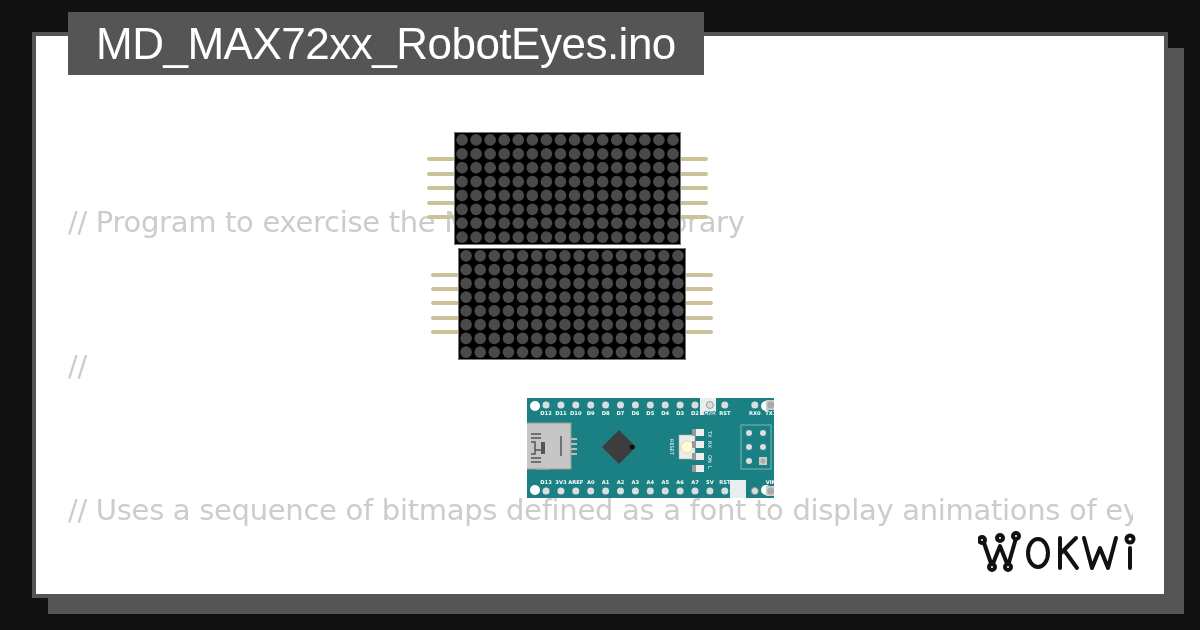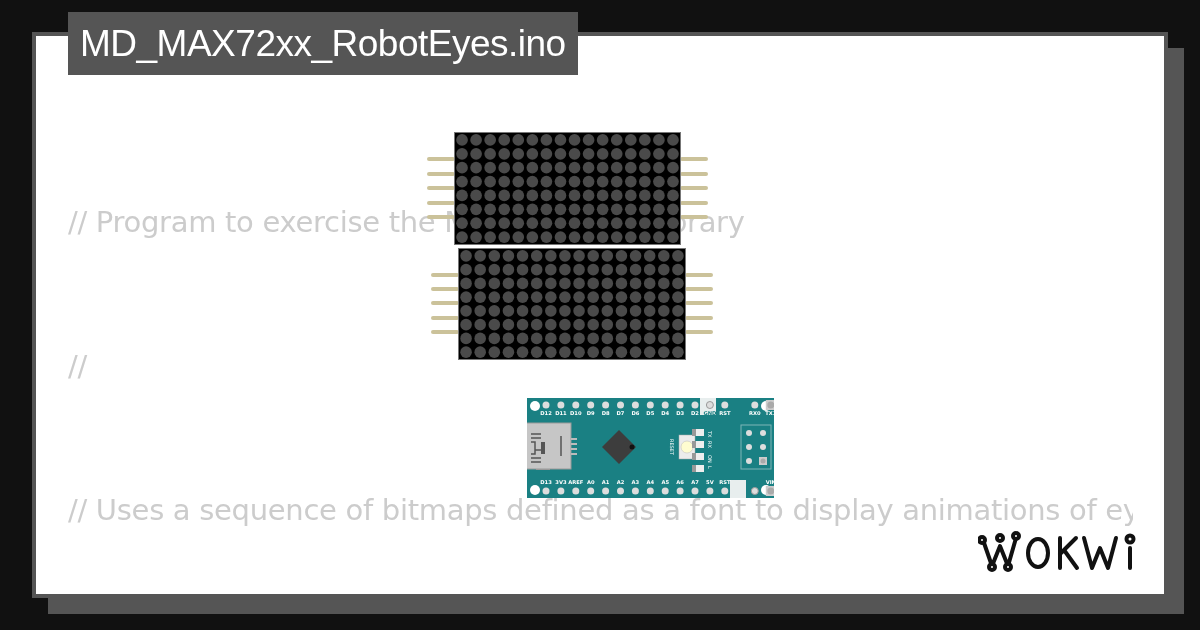--- a/index.html
+++ b/index.html
@@ -7,22 +7,22 @@
   body { position: relative; font-family: "DejaVu Sans", sans-serif; }
 
   .shadow { position: absolute; left: 48px; top: 48px; width: 1136px; height: 566px; background: #555555; }
   .card { position: absolute; left: 32px; top: 32px; width: 1136px; height: 566px; background: #555555; }
   .card-inner { position: absolute; left: 4px; top: 4px; width: 1128px; height: 558px; background: #ffffff; overflow: hidden; }
 
   .code { position: absolute; left: 32px; top: 66px; width: 1065px; overflow: hidden; white-space: pre;
           font-family: "DejaVu Sans", sans-serif; font-size: 29px; line-height: 48px; color: #cccccc; letter-spacing: -0.3px; }
   .code .line { display: block; height: 48px; overflow: hidden; }
 
-  .title-tag { position: absolute; left: 68px; top: 12px; height: 63px; padding: 0 12px; background: #555555;
-               color: #ffffff; font-family: "Liberation Sans", sans-serif; font-size: 37px; line-height: 63px; letter-spacing: -0.5px; z-index: 5; }
+  .title-tag { position: absolute; left: 68px; top: 12px; height: 63px; padding: 0 28px; background: #555555;
+               color: #ffffff; font-family: "Liberation Sans", sans-serif; font-size: 44px; line-height: 63px; letter-spacing: -0.5px; z-index: 5; }
 
   .matrix { position: absolute; background: #000000; border: 1px solid #777; z-index: 3; }
   .matrix svg { display: block; }
   .pin { position: absolute; height: 4px; background: #cbc29a; border-radius: 2px; z-index: 2; }
 
   .nano { position: absolute; left: 527px; top: 398px; width: 247px; height: 100px; z-index: 3; }
 
   .wokwi { position: absolute; left: 978px; top: 530px; z-index: 4; }
 </style>
 </head>

